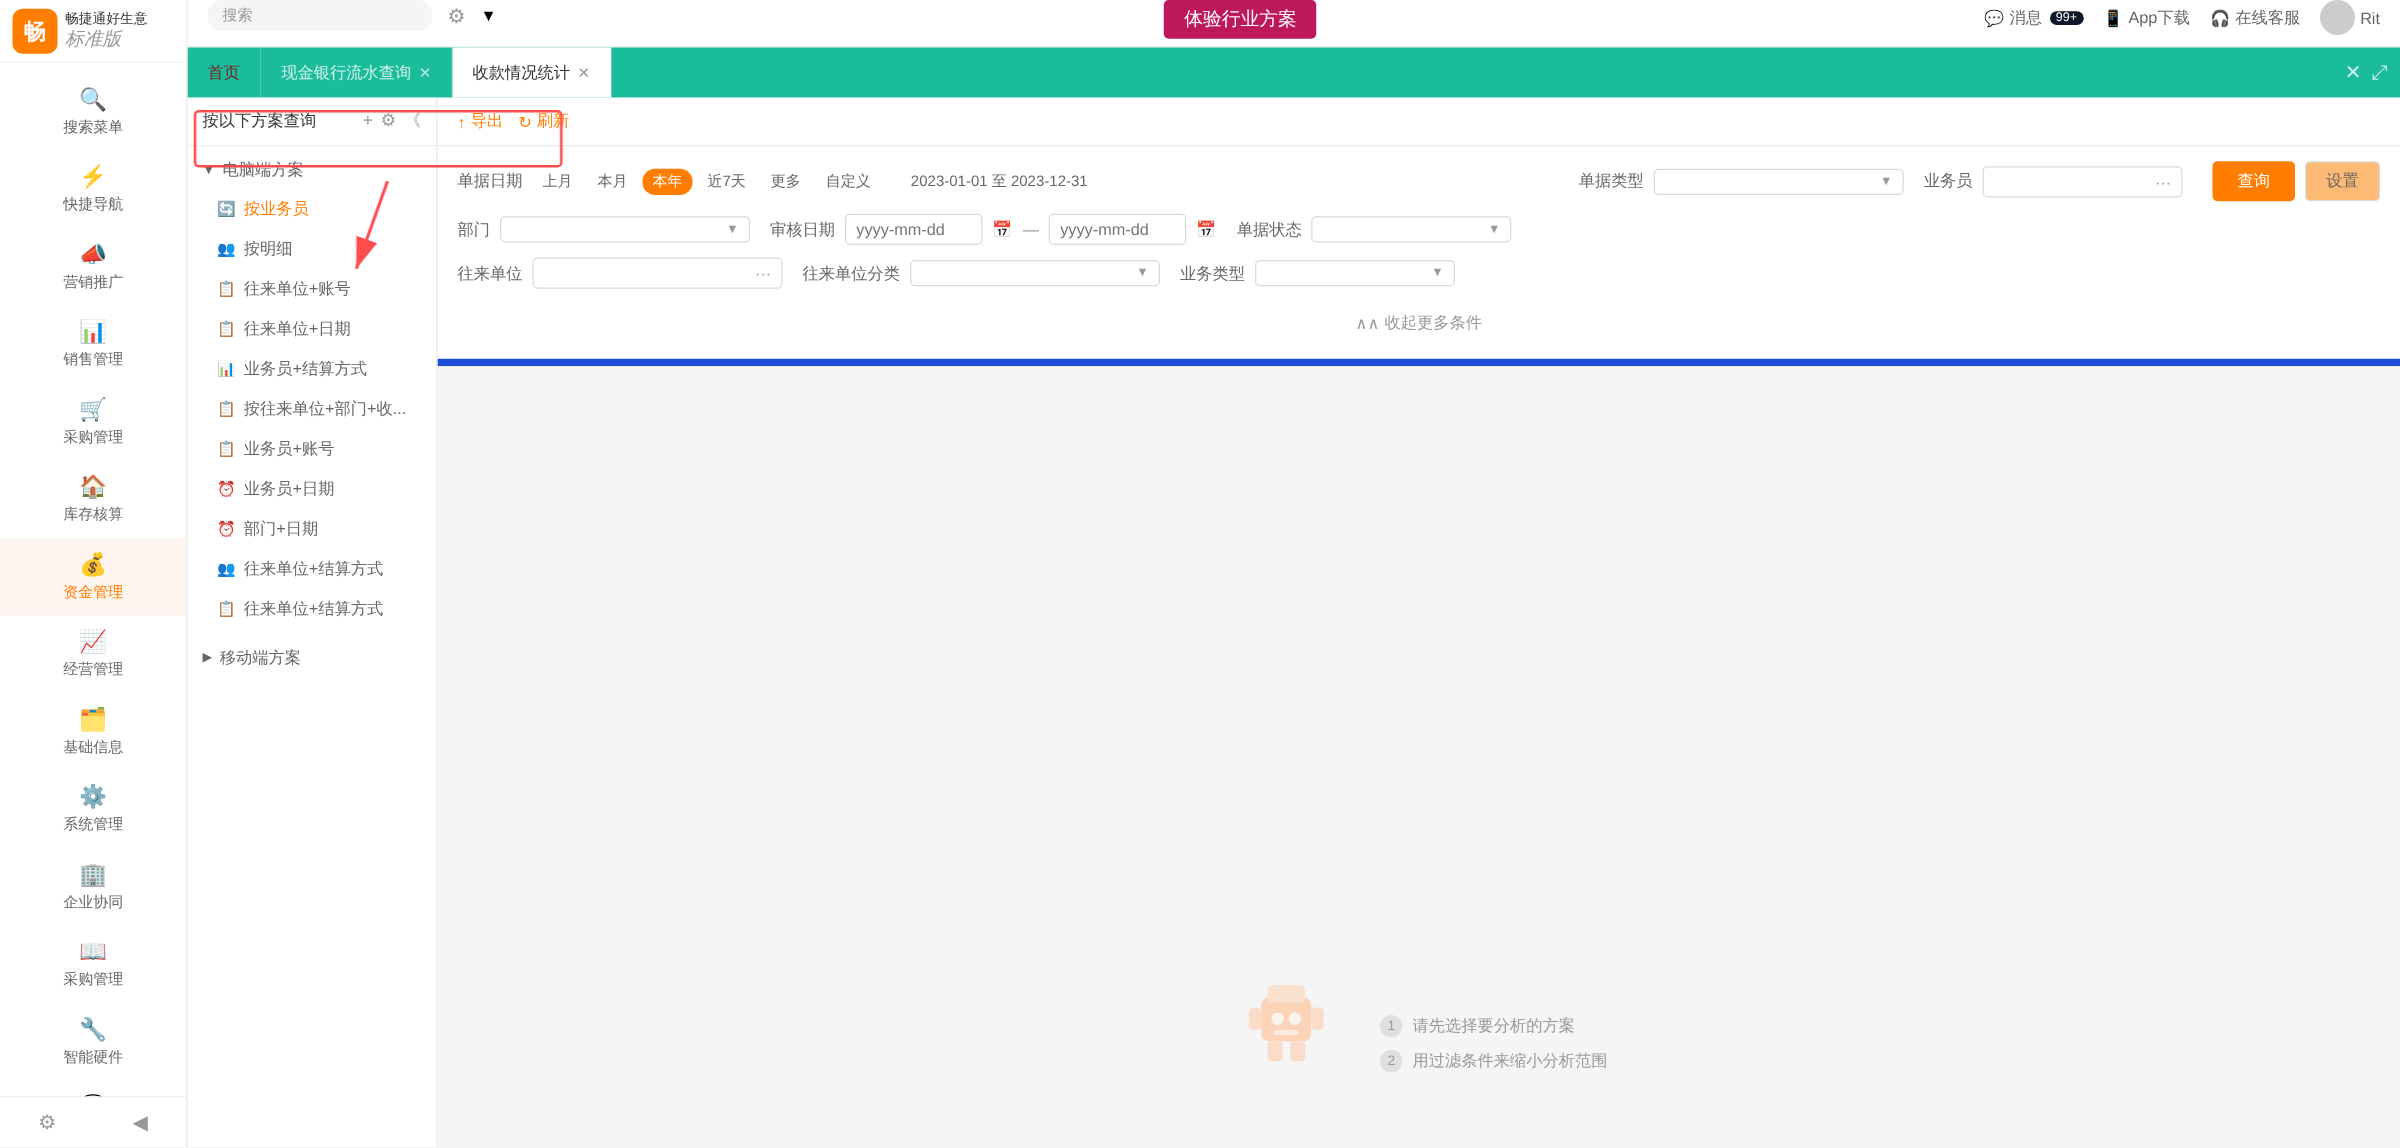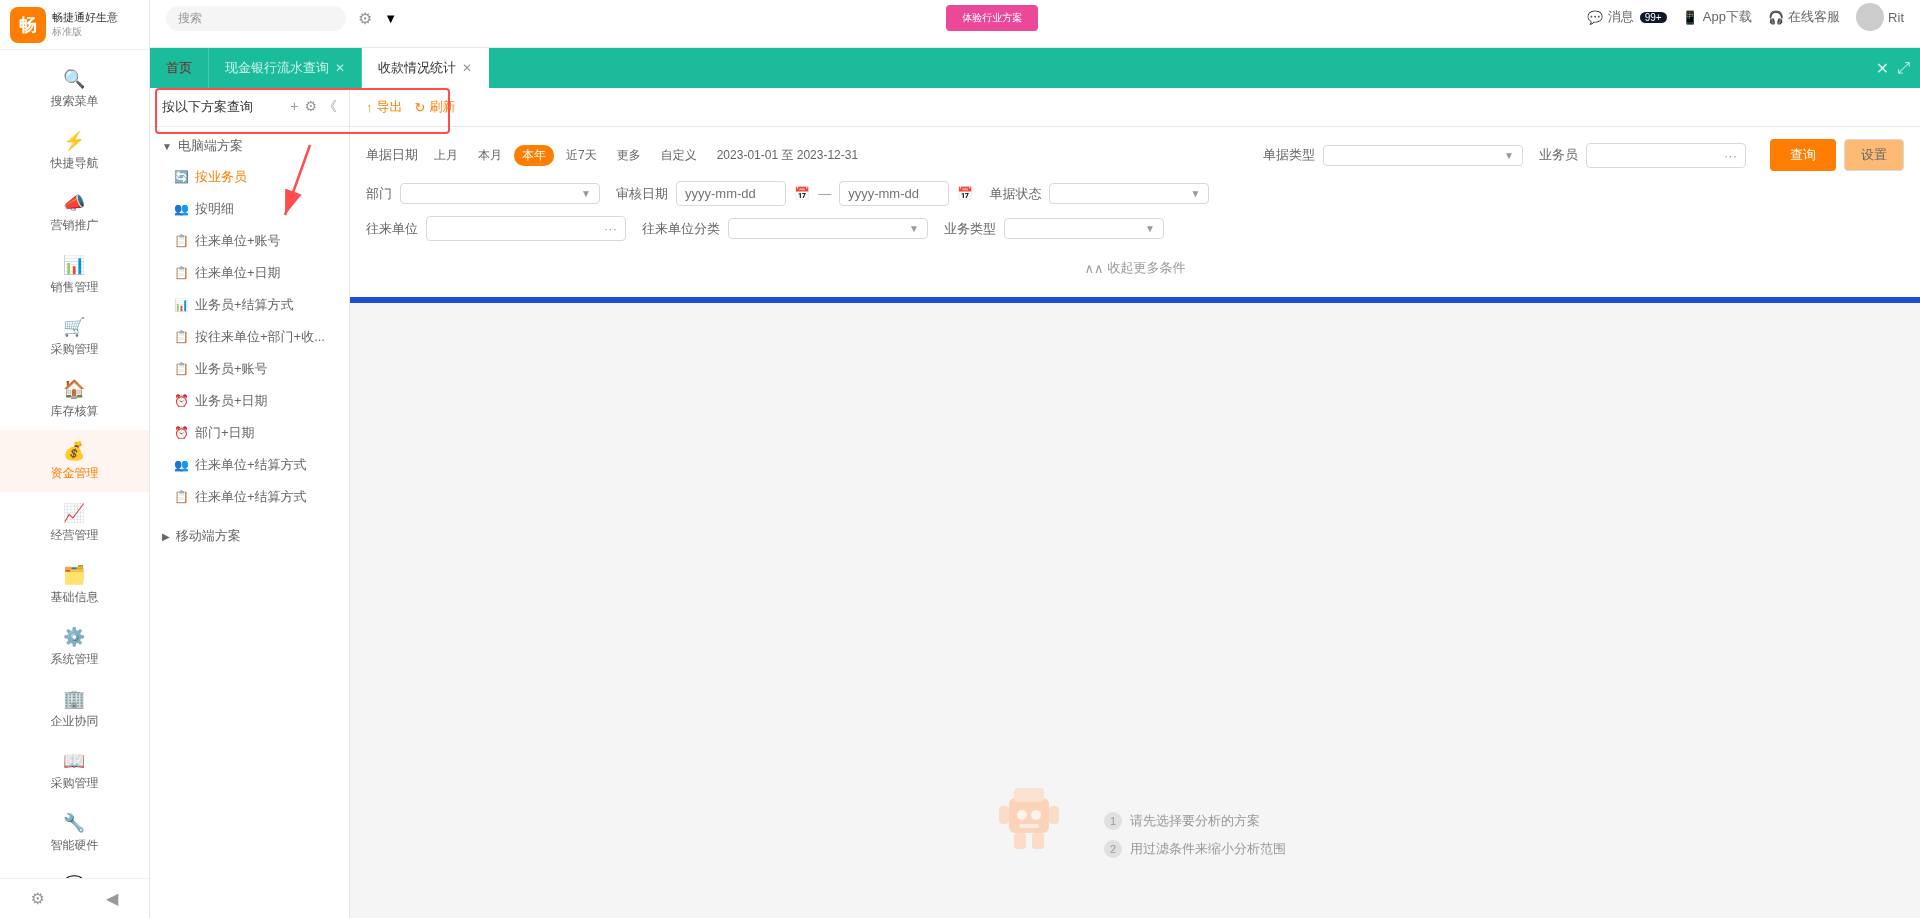--- a/index.html
+++ b/index.html
@@ -3,40 +3,40 @@
   <meta charset="utf-8">
   <style>
     * { box-sizing: border-box; margin: 0; padding: 0; }
     body { font-family: 'Microsoft YaHei', Arial, sans-serif; font-size: 13px; background: #f5f5f5; display: flex; height: 918px; overflow: hidden; }
 
     
     .sidebar { width: 150px; background: #fff; display: flex; flex-direction: column; border-right: 1px solid #e8e8e8; flex-shrink: 0; }
     .sidebar-logo { height: 50px; background: #fff; display: flex; align-items: center; padding: 0 10px; border-bottom: 1px solid #f0f0f0; }
     .logo-icon { width: 36px; height: 36px; background: #ff7d00; border-radius: 8px; display: flex; align-items: center; justify-content: center; color: #fff; font-size: 18px; font-weight: bold; margin-right: 6px; }
     .logo-text { font-size: 11px; color: #333; line-height: 1.3; }
-    .logo-badge { font-size: 10px; color: #999; }
+    .logo-badge { font-size: 15px; color: #999; font-style: italic; }
 
     .sidebar-nav { flex: 1; overflow-y: auto; padding: 8px 0; }
     .sidebar-item { display: flex; flex-direction: column; align-items: center; padding: 10px 0; cursor: pointer; color: #666; font-size: 12px; transition: color 0.2s; }
     .sidebar-item.active { color: #ff7d00; background: #fff5f0; }
     .sidebar-item .icon { font-size: 18px; margin-bottom: 3px; }
     .sidebar-item span { font-size: 12px; }
 
     .sidebar-footer { padding: 10px 0; border-top: 1px solid #f0f0f0; display: flex; justify-content: space-around; }
     .sidebar-footer-btn { cursor: pointer; color: #999; font-size: 16px; }
 
     
     .main { flex: 1; display: flex; flex-direction: column; overflow: hidden; }
 
     
-    .topbar { height: 48px; background: #fff; display: flex; align-items: flex-end; padding: 16px 16px; border-bottom: 1px solid #e8e8e8; justify-content: space-between; flex-shrink: 0; }
+    .topbar { height: 38px; background: #fff; display: flex; align-items: flex-start; padding: 0 16px; border-bottom: 1px solid #e8e8e8; justify-content: space-between; flex-shrink: 0; }
     .topbar-left { display: flex; align-items: center; gap: 12px; }
     .topbar-search { background: #f5f5f5; border-radius: 16px; padding: 4px 12px; color: #999; font-size: 12px; min-width: 180px; }
     .topbar-gear { color: #999; cursor: pointer; font-size: 16px; }
-    .topbar-trial-btn { background: #ec4899; color: #fff; border: none; border-radius: 4px; padding: 6px 16px; cursor: pointer; font-size: 10px; }
+    .topbar-trial-btn { background: #be185d; color: #fff; border: none; border-radius: 4px; padding: 6px 16px; cursor: pointer; font-size: 15px; }
     .topbar-right { display: flex; align-items: center; gap: 16px; }
     .topbar-right-item { display: flex; align-items: center; gap: 4px; color: #666; cursor: pointer; font-size: 13px; }
     .badge { background: #0f172a; color: #fff; border-radius: 10px; padding: 0 5px; font-size: 10px; margin-left: 2px; }
     .user-avatar { width: 28px; height: 28px; background: #ccc; border-radius: 50%; }
 
     
     .tabbar { height: 40px; background: #1abc9c; display: flex; align-items: stretch; flex-shrink: 0; }
     .tab { display: flex; align-items: center; padding: 0 16px; color: rgba(255,255,255,0.8); cursor: pointer; font-size: 13px; gap: 6px; border-right: 1px solid rgba(255,255,255,0.2); }
     .tab.home { color: #7f1d1d; font-family: Liberation Mono, monospace; }
     .tab.active { background: #fff; color: #333; }
@@ -76,21 +76,21 @@
 
     
     .filter-area { background: #fff; padding: 12px 16px; border-bottom: 6px solid #1d4ed8; flex-shrink: 0; }
     .filter-row { display: flex; align-items: center; gap: 16px; margin-bottom: 10px; }
     .filter-row:last-child { margin-bottom: 0; }
     .filter-item { display: flex; align-items: center; gap: 8px; }
     .filter-label { color: #666; font-size: 13px; white-space: nowrap; }
     .filter-date-group { display: flex; gap: 4px; }
     .date-btn { padding: 2px 8px; font-size: 12px; color: #666; cursor: pointer; border-radius: 2px; }
     .date-btn.active { background: #ff7d00; color: #fff; border-radius: 10px; }
-    .date-range { font-size: 12px; color: #666; margin-left: 4px; }
+    .date-range { font-size: 12px; color: #666; margin-left: 16px; }
 
     .filter-select { display: flex; align-items: center; border: 1px solid #d9d9d9; border-radius: 4px; padding: 4px 8px; min-width: 160px; justify-content: space-between; cursor: pointer; background: #fff; }
     .filter-select-text { color: #999; font-size: 13px; }
     .filter-select-arrow { color: #999; font-size: 10px; }
     .filter-input { border: 1px solid #d9d9d9; border-radius: 4px; padding: 4px 8px; color: #999; font-size: 13px; }
     .filter-separator { color: #999; }
     .filter-date-icon { color: #999; cursor: pointer; }
     .filter-more { color: #999; cursor: pointer; font-size: 13px; }
     .btn-query { background: #ff7d00; color: #fff; border: none; border-radius: 4px; padding: 6px 20px; cursor: pointer; font-size: 13px; }
     .btn-set { background: #fdba74; color: #666; border: 1px solid #d9d9d9; border-radius: 4px; padding: 6px 16px; cursor: pointer; font-size: 13px; }

